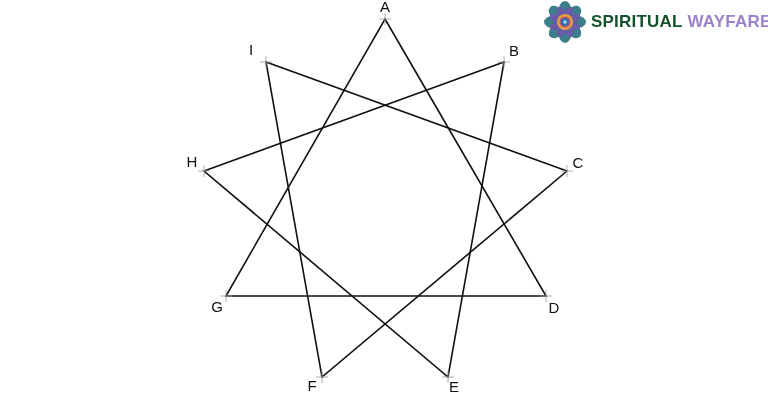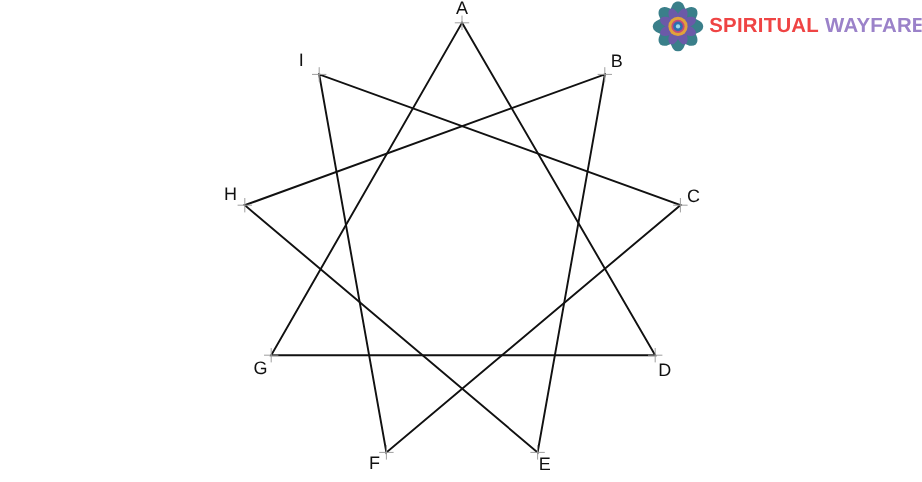--- a/index.html
+++ b/index.html
@@ -1,20 +1,20 @@
 <!DOCTYPE html>
 <html><head>
 <meta charset="utf-8">
 <style>
   html, body { margin:0; padding:0; }
   body { width:768px; height:402px; background:#ffffff; position:relative; overflow:hidden; font-family:"Liberation Sans", sans-serif; }
   #diagram { position:absolute; left:0; top:0; }
   .logo { position:absolute; left:543px; top:1px; height:42px; display:flex; align-items:center; }
   .logo-text { font-family:"Liberation Sans", sans-serif; font-weight:bold; font-size:17px; letter-spacing:0.2px; margin-left:4px; }
-  .logo-w1 { color:#ef4444; }
+  .logo-w1 { color:#14532d; }
   .logo-w2 { color:#9b82c9; margin-left:5px; }
 </style>
 </head>
 <body>
 
 <svg id="diagram" width="768" height="402" viewBox="0 0 768 402" xmlns="http://www.w3.org/2000/svg">
   <g id="triangles">
       <polygon points="385,19 546,296 226,296" fill="none" stroke="#111111" stroke-width="1.6" stroke-linejoin="miter"></polygon>
       <polygon points="504,62 448,377 204,171" fill="none" stroke="#111111" stroke-width="1.6" stroke-linejoin="miter"></polygon>
       <polygon points="567,171 322,377 266,62" fill="none" stroke="#111111" stroke-width="1.6" stroke-linejoin="miter"></polygon>

